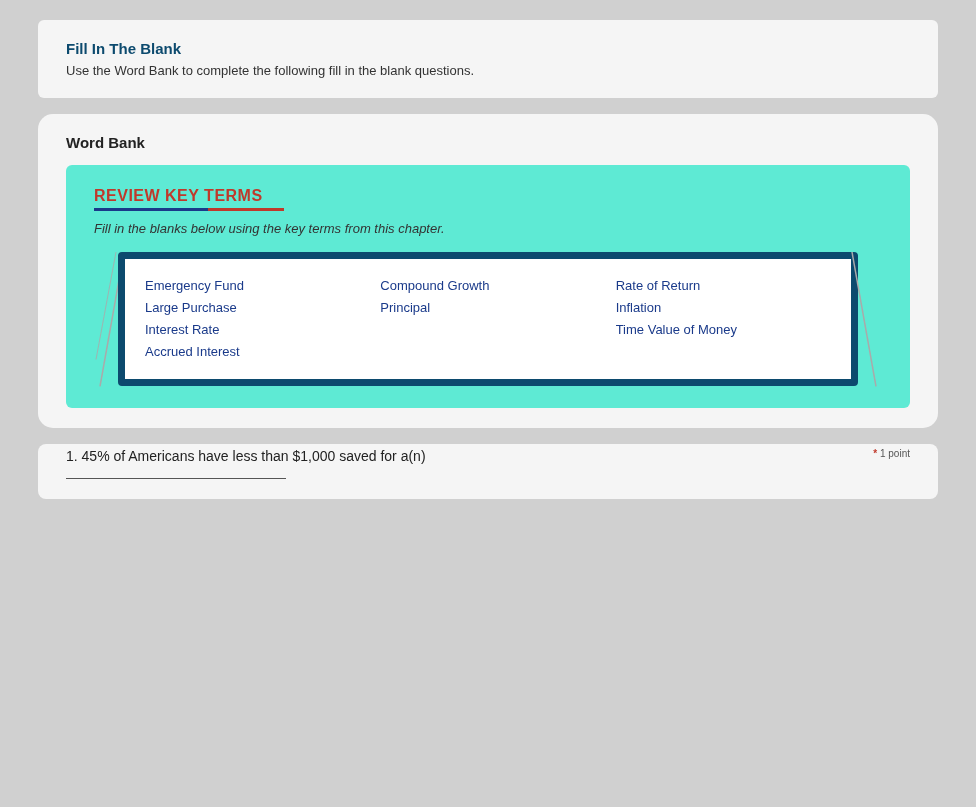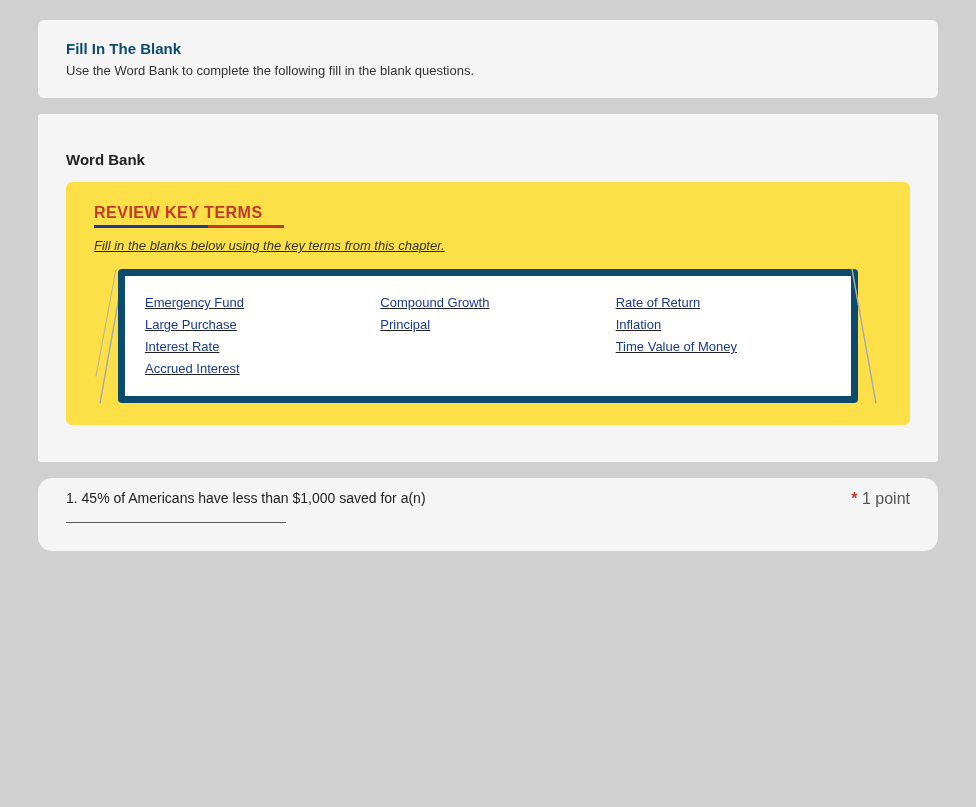--- a/index.html
+++ b/index.html
@@ -38,37 +38,36 @@
     }
 
     .fill-in-header-desc {
       font-size: 13px;
       color: #333;
     }
 
     
     .word-bank-card {
       background-color: #f5f5f5;
-      border-radius: 3px;
-      padding: 37px 28px;
+      border-radius: 15px;
+      padding: 20px 28px;
     }
 
     .word-bank-title {
       font-size: 15px;
       font-weight: 600;
       color: #222;
       margin-bottom: 14px;
     }
 
     .review-key-terms-container {
-      background: #fde047;
+      background: #5eead4;
       border-radius: 6px;
       padding: 22px 28px;
       position: relative;
-      text-decoration: underline;
     }
 
     .review-key-terms-heading {
       font-size: 16px;
       font-weight: 700;
       color: #c0392b;
       letter-spacing: 0.5px;
       margin-bottom: 3px;
       display: inline-block;
     }
@@ -119,39 +118,39 @@
     .term-item {
       font-size: 13px;
       color: #1a3a8a;
       font-weight: 500;
       line-height: 1.7;
     }
 
     
     .question-card {
       background-color: #f5f5f5;
-      border-radius: 14px;
-      padding: 12px 28px;
+      border-radius: 8px;
+      padding: 4px 28px;
     }
 
     .question-row {
       display: flex;
       justify-content: space-between;
       align-items: flex-start;
       margin-bottom: 14px;
     }
 
     .question-text {
       font-size: 14px;
       color: #222;
       flex: 1;
     }
 
     .question-points {
-      font-size: 16px;
+      font-size: 10px;
       color: #555;
       white-space: nowrap;
       margin-left: 4px;
       text-align: right;
     }
 
     .question-points .required-star {
       color: #c0392b;
       font-weight: bold;
     }

